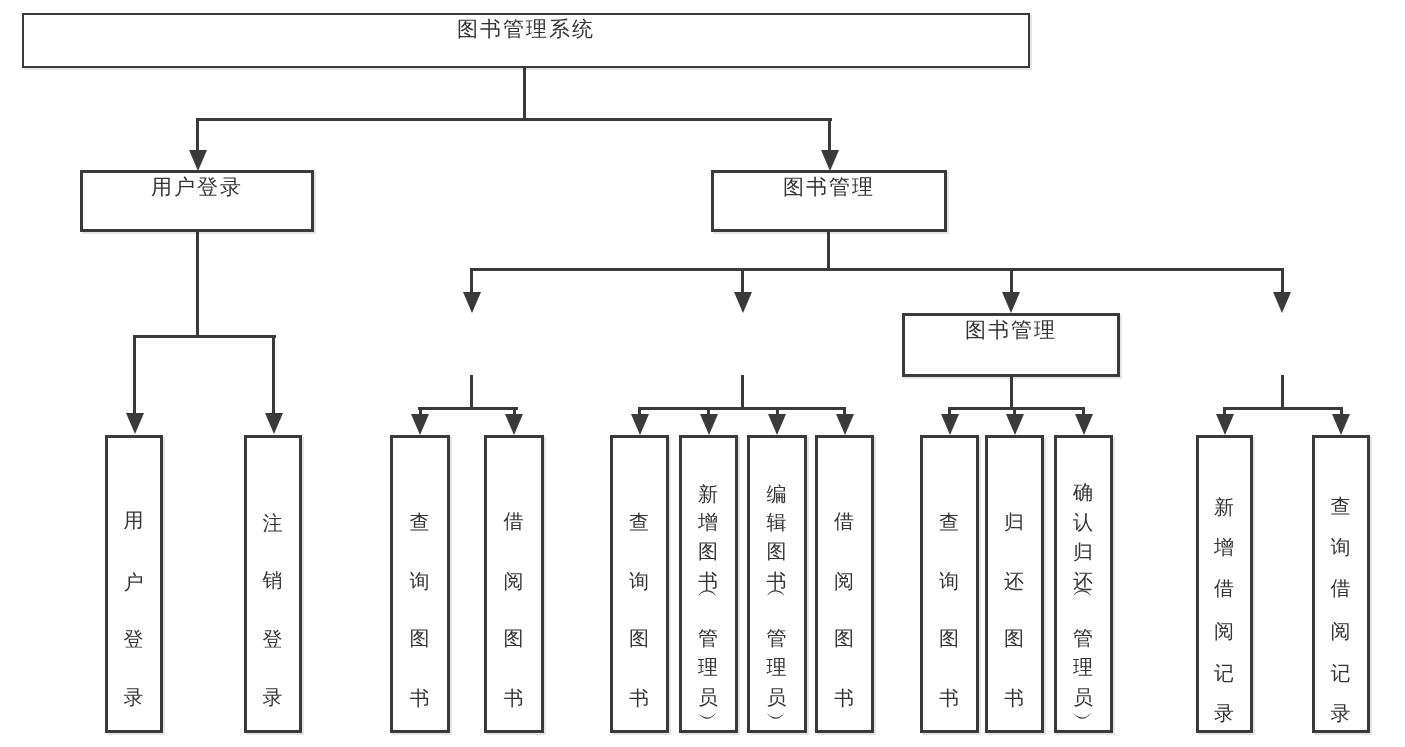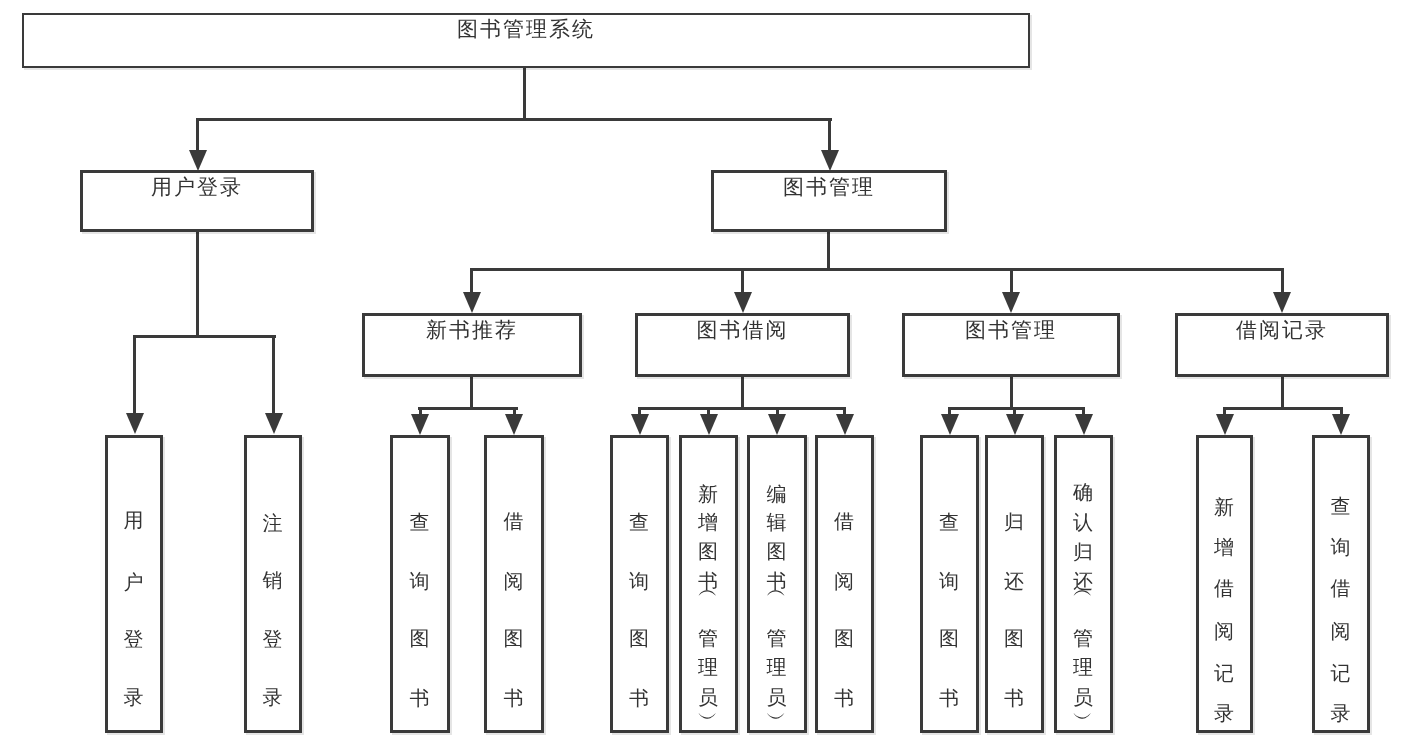--- a/index.html
+++ b/index.html
@@ -103,31 +103,22 @@
     <span>图书管理系统</span>
   </div>
 
   <div class="hbox" style="left:80px;top:170px;width:234px;height:62px">
     <span>用户登录</span>
   </div>
   <div class="hbox" style="left:711px;top:170px;width:236px;height:62px">
     <span>图书管理</span>
   </div>
 
-  <div class="hbox" style="left:362px;top:313px;width:220px;height:64px">
-    <span>新书推荐</span>
-  </div>
-  <div class="hbox" style="left:635px;top:313px;width:215px;height:64px">
-    <span>图书借阅</span>
-  </div>
   <div class="hbox" style="left:902px;top:313px;width:218px;height:64px">
     <span>图书管理</span>
-  </div>
-  <div class="hbox" style="left:1175px;top:313px;width:214px;height:64px">
-    <span>借阅记录</span>
   </div>
 
   <div class="leaf" style="left:105px;width:58px">
     <div class="vchars">
         <span>用</span>
         <span>户</span>
         <span>登</span>
         <span>录</span>
       </div>
   </div>

